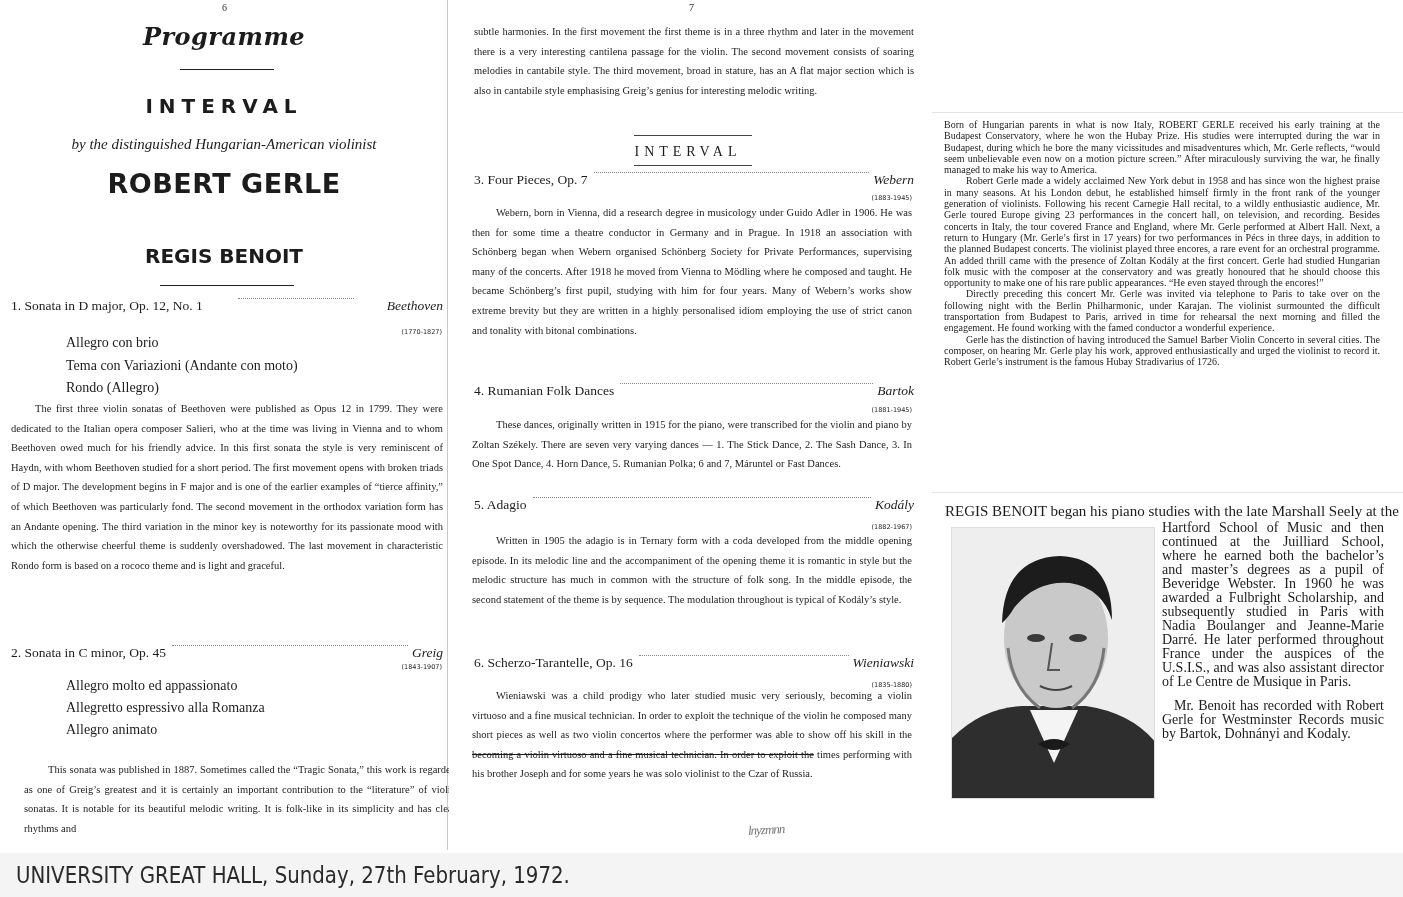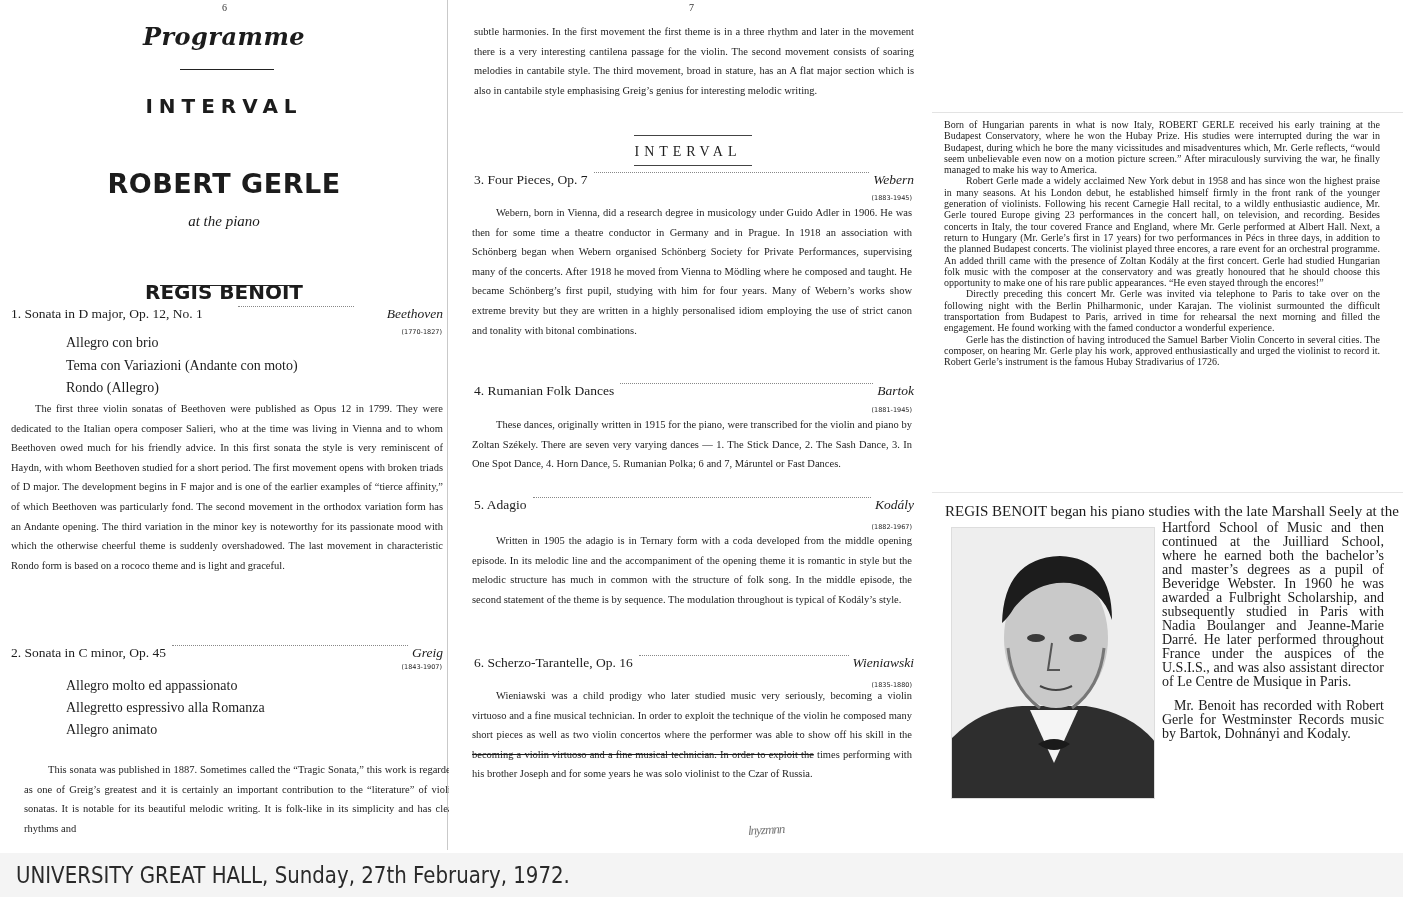--- a/index.html
+++ b/index.html
@@ -18,21 +18,21 @@
     font-family: "DejaVu Serif", serif; font-style: italic; font-weight: bold; font-size: 24px; letter-spacing: 0.5px; }
   .rule { position: absolute; height: 1px; background: #222; }
   .recital { position: absolute; left: 0; width: 448px; top: 94px; text-align: center;
     font-family: "DejaVu Sans", sans-serif; font-weight: bold; font-size: 20px; letter-spacing: 6px; }
   .byline { position: absolute; left: 0; width: 448px; top: 136px; text-align: center;
     font-style: italic; font-size: 15px; }
   .robert { position: absolute; left: 0; width: 448px; top: 168px; text-align: center;
     font-family: "DejaVu Sans", sans-serif; font-weight: bold; font-size: 27px; letter-spacing: 0.5px; }
   .atpiano { position: absolute; left: 0; width: 448px; top: 213px; text-align: center; font-style: italic; font-size: 15px; }
   .regis { position: absolute; left: 0; width: 448px; top: 244px; text-align: center;
-    font-family: "DejaVu Sans", sans-serif; font-weight: bold; font-size: 20px; margin-top: 36px; }
+    font-family: "DejaVu Sans", sans-serif; font-weight: bold; font-size: 20px; }
 
   .item-head { position: absolute; display: flex; align-items: flex-start; font-size: 13.5px; }
   .item-head .title { white-space: nowrap; }
   .item-head .dots { flex: 1; border-bottom: 1px dotted #888; margin: 0 4px 3px 6px; height: 1px; }
   .item-head .composer { font-style: italic; white-space: nowrap; }
   .dates { position: absolute; font-family: "DejaVu Sans", sans-serif; font-size: 6.5px; text-align: right; }
   .mvt { position: absolute; font-size: 14px; white-space: nowrap; }
 
   .para { position: absolute; font-size: 10.5px; line-height: 19.6px; text-align: justify; text-indent: 24px; }
   .para.noindent { text-indent: 0; }
@@ -58,26 +58,26 @@
   .footer { position: absolute; left: 16px; top: 862px; font-family: "DejaVu Sans", sans-serif; font-size: 23px; color: #2a2a2a; transform: scaleX(0.86); transform-origin: left top; white-space: nowrap; }
 </style>
 </head>
 <body>
 
 <div class="page" id="page-left">
   <div class="pagenum" style="left:222px;top:2px;">6</div>
   <div class="prog-title">Programme</div>
   <div class="rule" style="left:180px;top:69px;width:94px;"></div>
   <div class="recital">INTERVAL</div>
+  <div class="byline">by the distinguished Hungarian-American violinist</div>
   <div class="robert">ROBERT GERLE</div>
-  <div class="atpiano">at the piano</div>
   <div class="regis">REGIS BENOIT</div>
   <div class="rule" style="left:160px;top:285px;width:134px;"></div>
 
-  <div class="item-head" style="left:11px;top:306px;width:432px;gap:29px;">
+  <div class="item-head" style="left:11px;top:298px;width:432px;gap:29px;">
     <span class="title">1.  Sonata in D major, Op. 12, No. 1</span>
     <span class="dots"></span>
     <span class="composer">Beethoven</span>
   </div>
   <div class="dates" style="left:340px;top:328px;width:102px;">(1770-1827)</div>
   <div class="mvt" style="left:66px;top:335px;">Allegro con brio</div>
   <div class="mvt" style="left:66px;top:358px;">Tema con Variazioni (Andante con moto)</div>
   <div class="mvt" style="left:66px;top:380px;">Rondo (Allegro)</div>
   <div class="para" style="left:11px;top:399px;width:432px;">The first three violin sonatas of Beethoven were published as Opus 12 in 1799. They were dedicated to the Italian opera composer Salieri, who at the time was living in Vienna and to whom Beethoven owed much for his friendly advice. In this first sonata the style is very reminiscent of Haydn, with whom Beethoven studied for a short period. The first movement opens with broken triads of D major. The development begins in F major and is one of the earlier examples of “tierce affinity,” of which Beethoven was particularly fond. The second movement in the orthodox variation form has an Andante opening. The third variation in the minor key is noteworthy for its passionate mood with which the otherwise cheerful theme is suddenly overshadowed. The last movement in characteristic Rondo form is based on a rococo theme and is light and graceful.</div>
 

